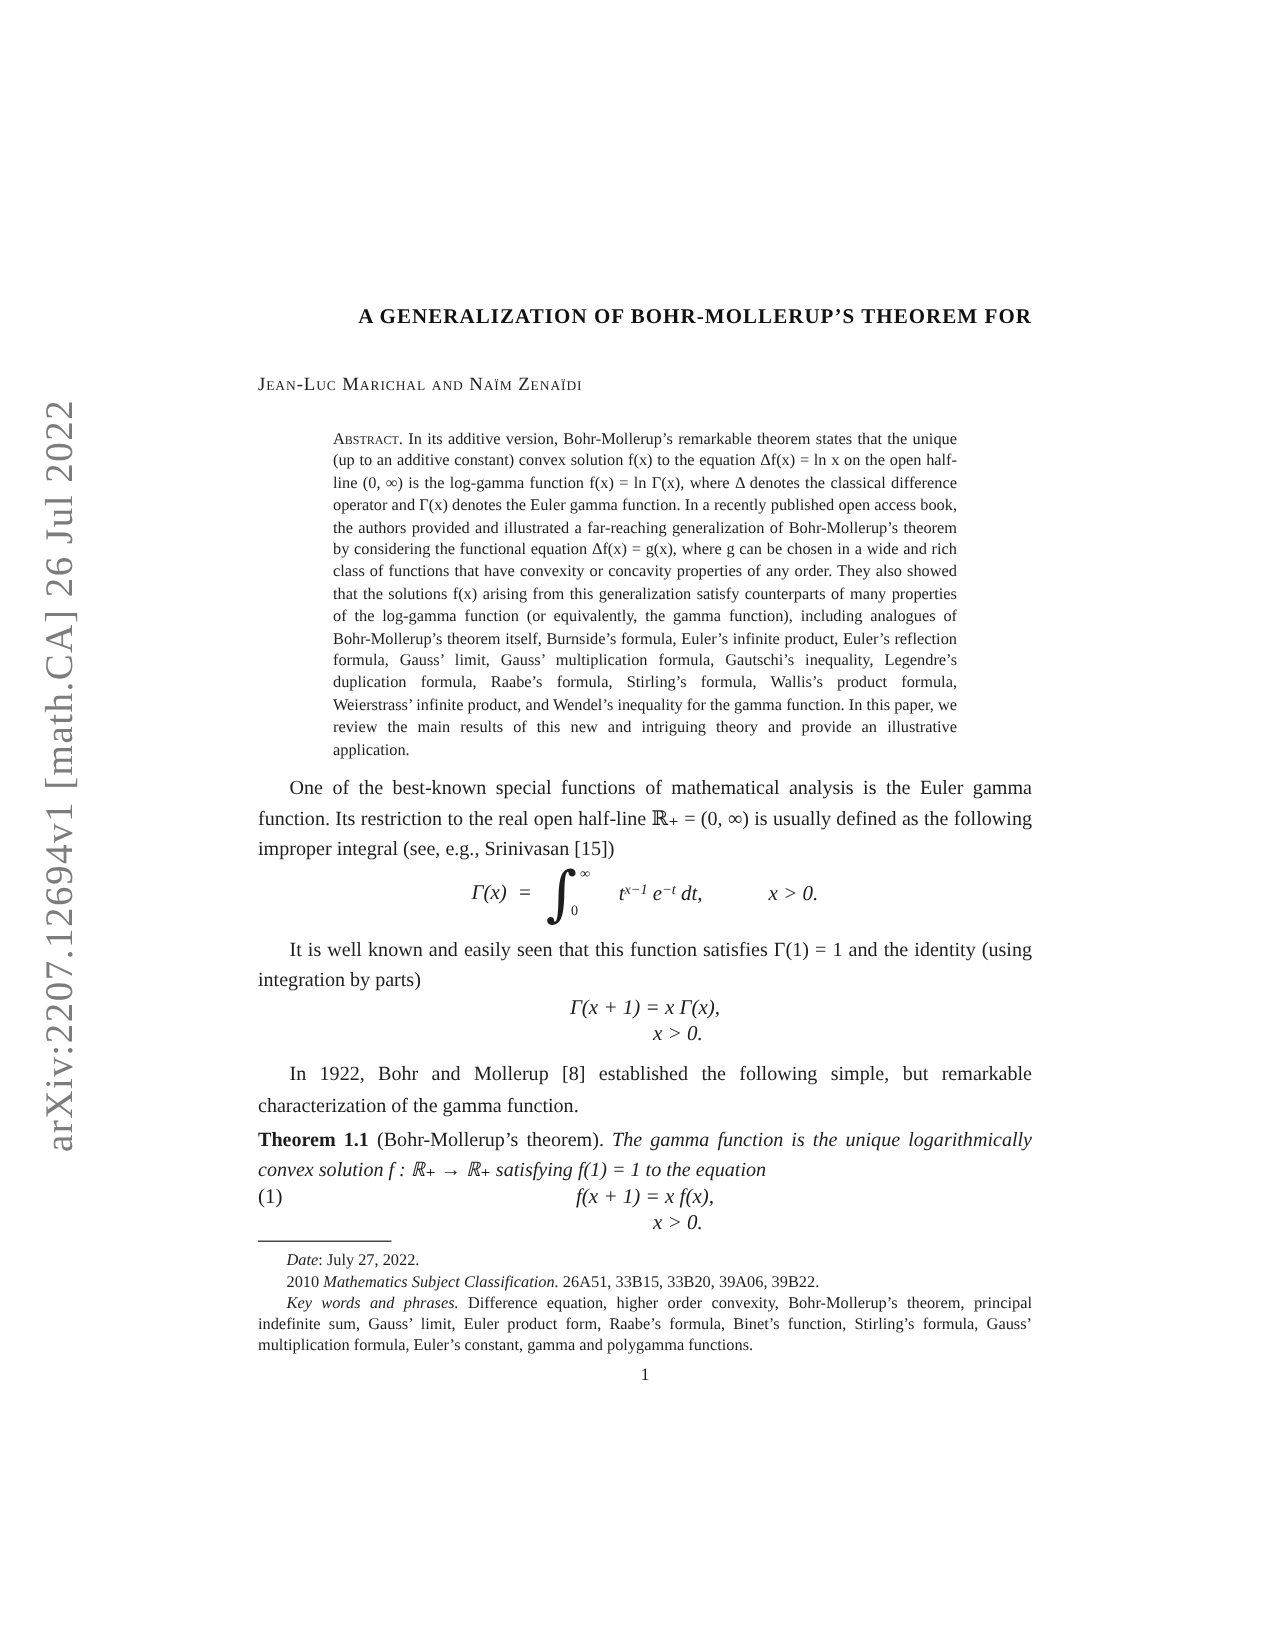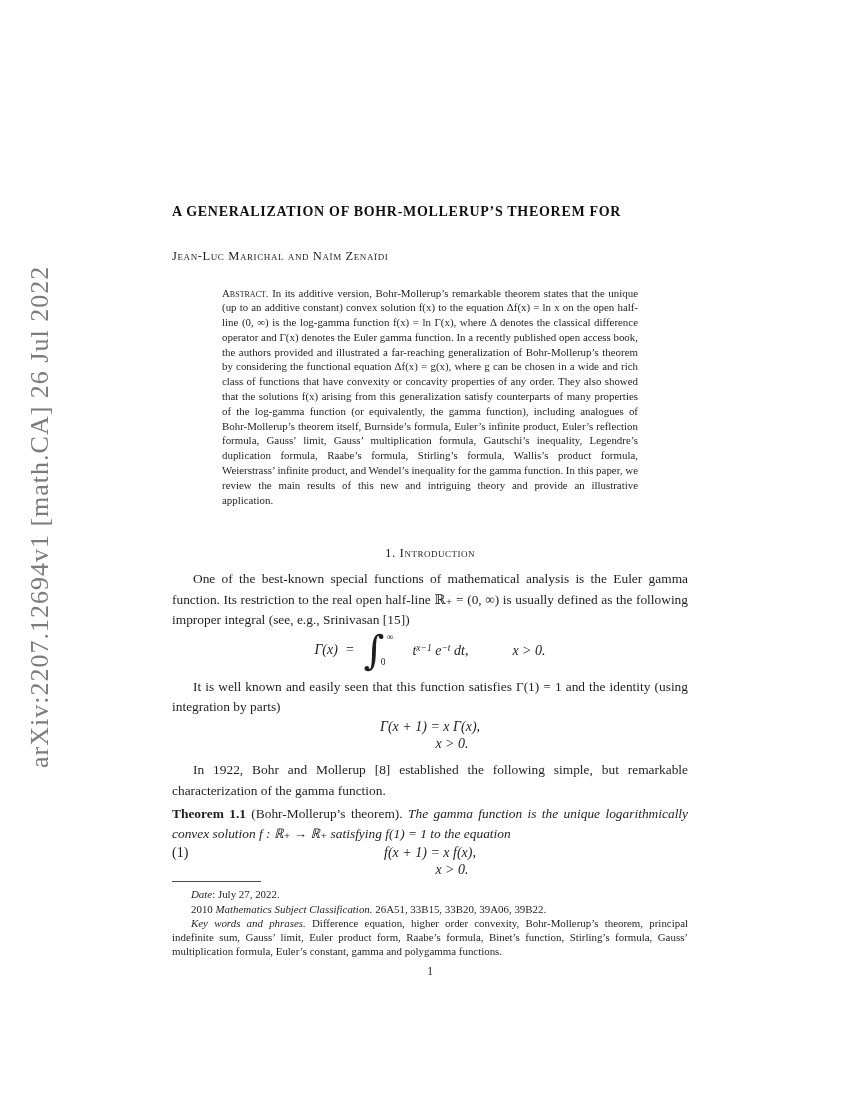--- a/index.html
+++ b/index.html
@@ -13,21 +13,21 @@
     transform-origin:0 0; transform:rotate(-90deg);
     white-space:nowrap; font-size:26px; letter-spacing:1px;
     color:#7c7c7c;
   }
   .content {
     position:absolute; left:172px; top:0; width:516px;
     font-size:13.4px; line-height:20.4px; text-align:justify;
   }
   .sc { font-variant:small-caps; }
   .title {
-    padding-top:201px; text-align:left; font-weight:700;
+    padding-top:201px; text-align:right; font-weight:700;
     font-size:14px; line-height:22.5px; letter-spacing:0.7px; color:#111;
   }
   .authors {
     margin-top:24px; font-size:12.5px;
     line-height:16px; letter-spacing:0.6px;
   }
   .abstract {
     width:416px; margin:22px auto 0 auto;
     font-size:10.9px; line-height:14.8px; text-align:justify;
   }
@@ -76,21 +76,20 @@
   <div class="content">
 
     <div class="title">
       <div>A GENERALIZATION OF BOHR-MOLLERUP’S THEOREM FOR</div>
     </div>
 
     <div class="authors sc">Jean-Luc Marichal and Naïm Zenaïdi</div>
 
     <p class="abstract"><span class="sc">Abstract. </span><span>In its additive version, Bohr-Mollerup’s remarkable theorem states that the unique (up to an additive constant) convex solution f(x) to the equation Δf(x) = ln x on the open half-line (0, ∞) is the log-gamma function f(x) = ln Γ(x), where Δ denotes the classical difference operator and Γ(x) denotes the Euler gamma function. In a recently published open access book, the authors provided and illustrated a far-reaching generalization of Bohr-Mollerup’s theorem by considering the functional equation Δf(x) = g(x), where g can be chosen in a wide and rich class of functions that have convexity or concavity properties of any order. They also showed that the solutions f(x) arising from this generalization satisfy counterparts of many properties of the log-gamma function (or equivalently, the gamma function), including analogues of Bohr-Mollerup’s theorem itself, Burnside’s formula, Euler’s infinite product, Euler’s reflection formula, Gauss’ limit, Gauss’ multiplication formula, Gautschi’s inequality, Legendre’s duplication formula, Raabe’s formula, Stirling’s formula, Wallis’s product formula, Weierstrass’ infinite product, and Wendel’s inequality for the gamma function. In this paper, we review the main results of this new and intriguing theory and provide an illustrative application.</span></p>
 
-    <div class="section-heading sc">1. Introduction</div>
 
     <p class="body-para indent">One of the best-known special functions of mathematical analysis is the Euler gamma function. Its restriction to the real open half-line ℝ₊ = (0, ∞) is usually defined as the following improper integral (see, e.g., Srinivasan [15])</p>
 
     <div class="display-formula formula-integral">
       <span class="mrow"><span class="mi">Γ(x)</span><span class="meq">=</span></span>
       <span class="int-wrap">
         <span class="int-sign">∫</span>
         <span class="int-limits">
           <span class="int-upper">∞</span>
           <span class="int-lower">0</span>

